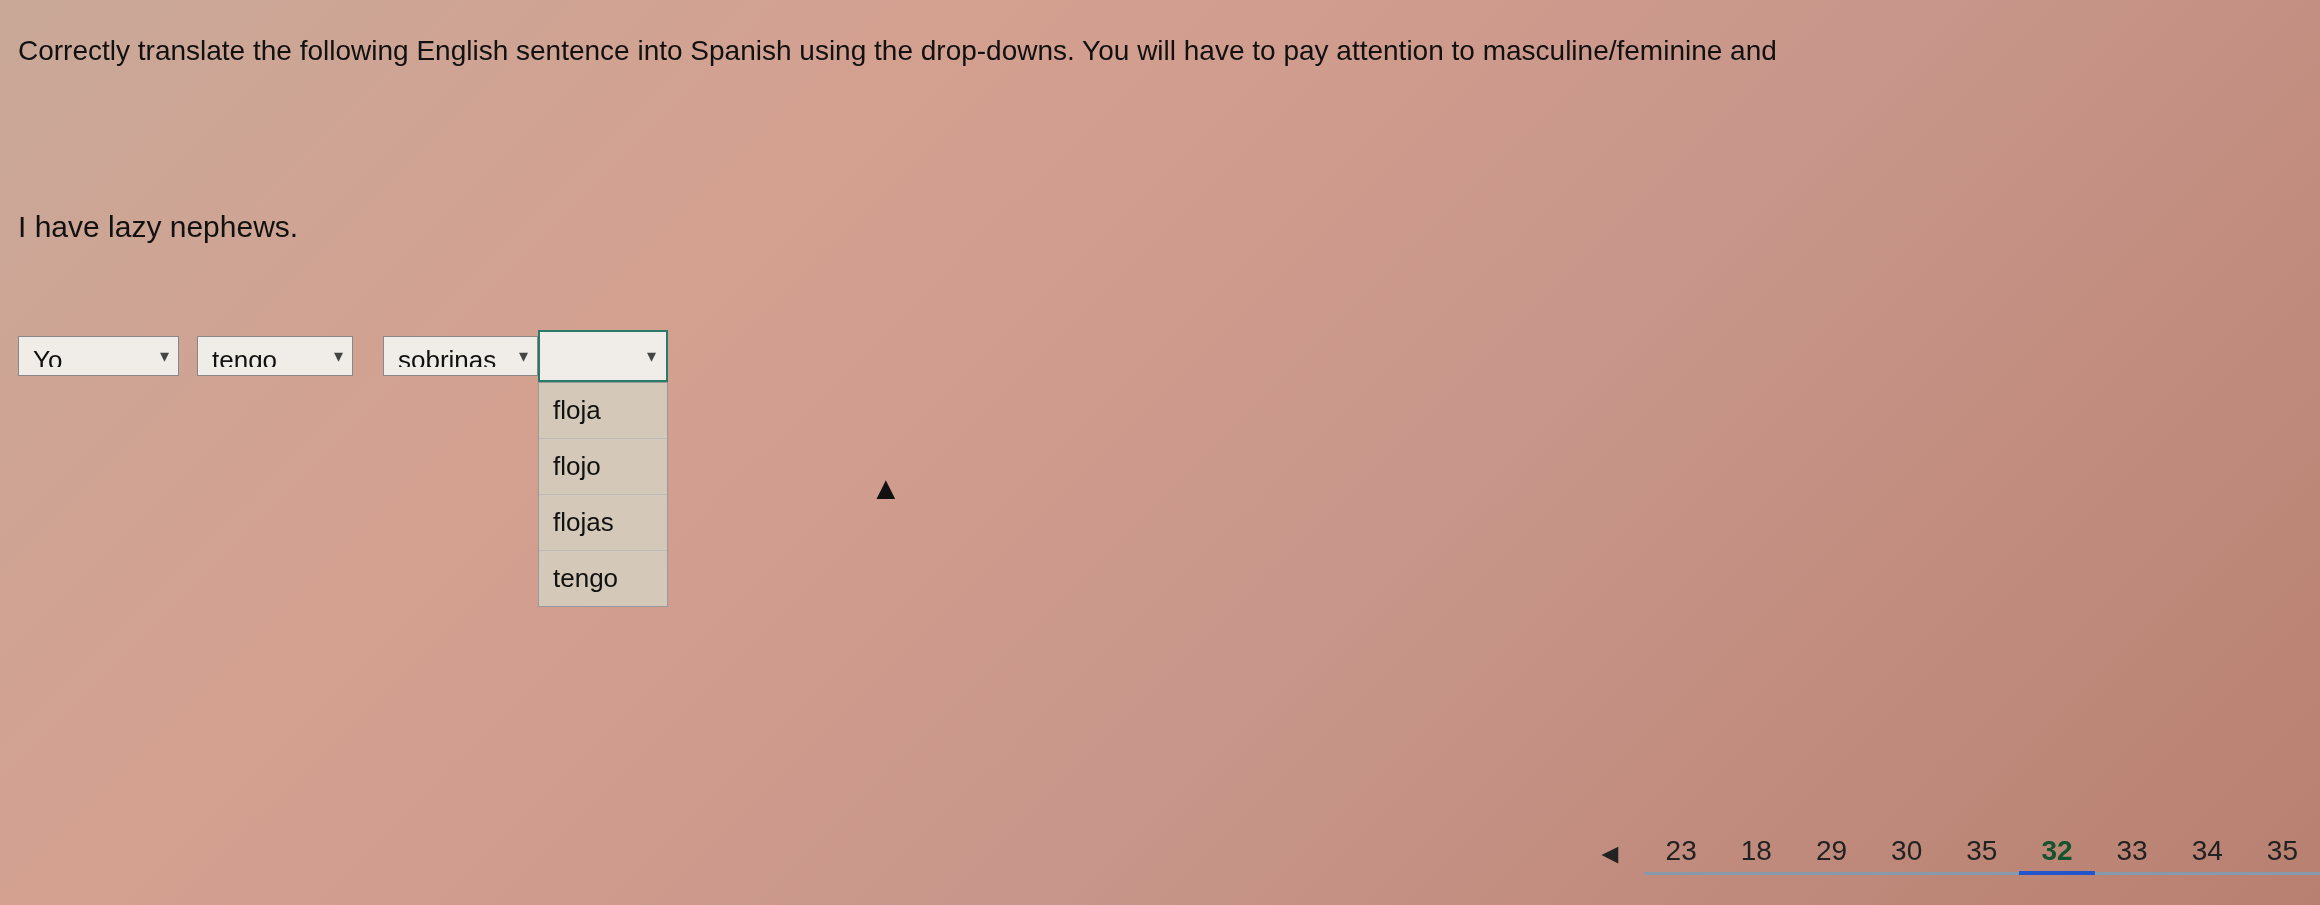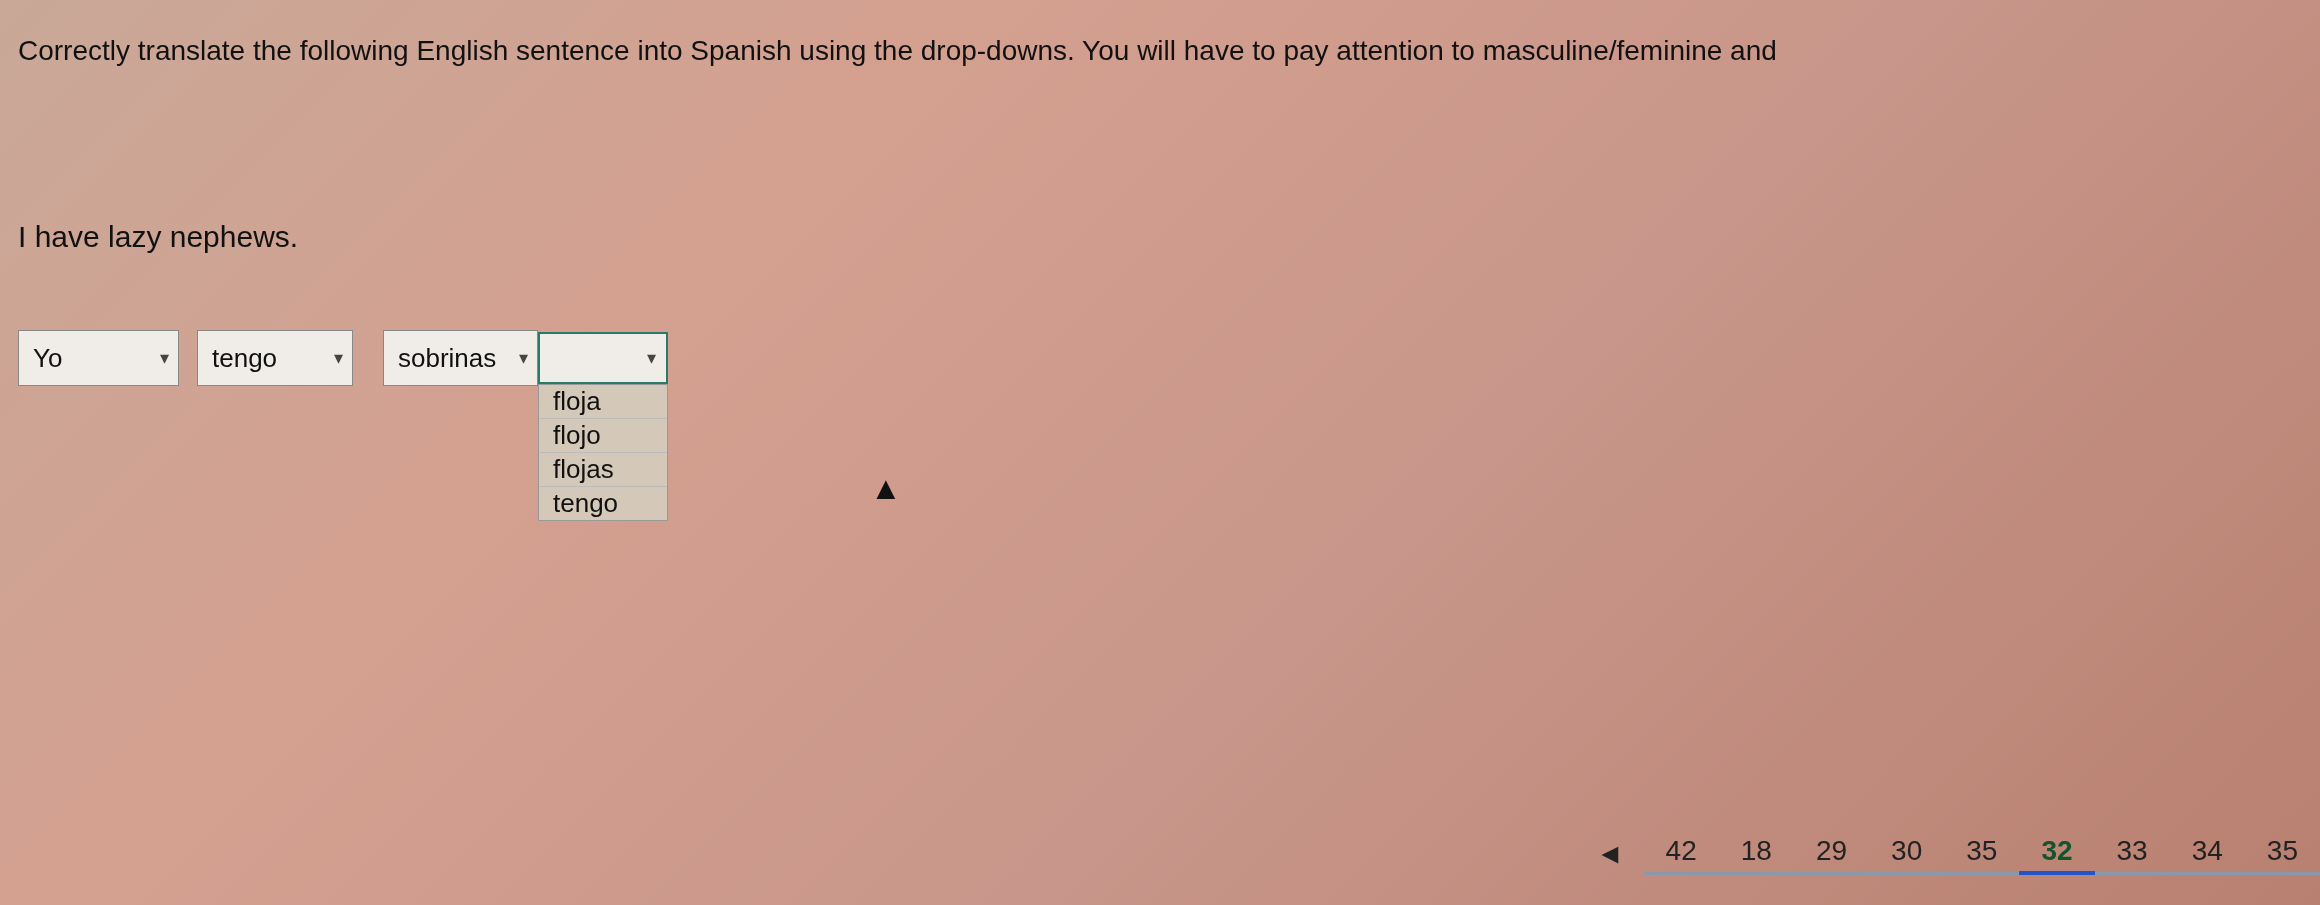--- a/index.html
+++ b/index.html
@@ -28,21 +28,20 @@
       line-height: 1.5;
       color: #111;
     }
 
     .sentence {
       position: absolute;
       top: 210px;
       left: 18px;
       font-size: 30px;
       color: #111;
-      margin-top: 10px;
     }
 
     .dropdowns-row {
       position: absolute;
       top: 330px;
       left: 18px;
       display: flex;
       align-items: center;
       gap: 0;
     }
@@ -55,21 +54,21 @@
 
     .dropdown-select {
       appearance: none;
       -webkit-appearance: none;
       background: #f0ede8;
       border: 1.5px solid #888;
       padding: 8px 40px 8px 14px;
       font-size: 26px;
       color: #111;
       cursor: pointer;
-      height: 56px;
+      height: 40px;
     }
 
     .dropdown-arrow {
       position: absolute;
       right: 10px;
       top: 50%;
       transform: translateY(-50%);
       pointer-events: none;
       font-size: 18px;
       color: #444;
@@ -114,21 +113,21 @@
       position: absolute;
       top: 52px;
       left: 0;
       width: 130px;
       background: #d4c8b8;
       border: 1.5px solid #999;
       z-index: 10;
     }
 
     .dropdown-list-item {
-      padding: 1px 14px;
+      padding: 12px 14px;
       font-size: 26px;
       color: #111;
       cursor: pointer;
       border-bottom: 1px solid #bbb;
     }
 
     .dropdown-list-item:last-child {
       border-bottom: none;
     }
 
@@ -256,21 +255,21 @@
     </div>
   </div>
 
 </div>
 
 <div class="cursor-arrow">▲</div>
 
 <div class="pagination">
   <div class="pagination-prev">◄</div>
   <div class="pagination-numbers">
-    <div class="page-num">42</div>
+    <div class="page-num">23</div>
     <div class="page-num">18</div>
     <div class="page-num">29</div>
     <div class="page-num">30</div>
     <div class="page-num">35</div>
     <div class="page-num active">32</div>
     <div class="page-num">33</div>
     <div class="page-num">34</div>
     <div class="page-num">35</div>
   </div>
 </div>

